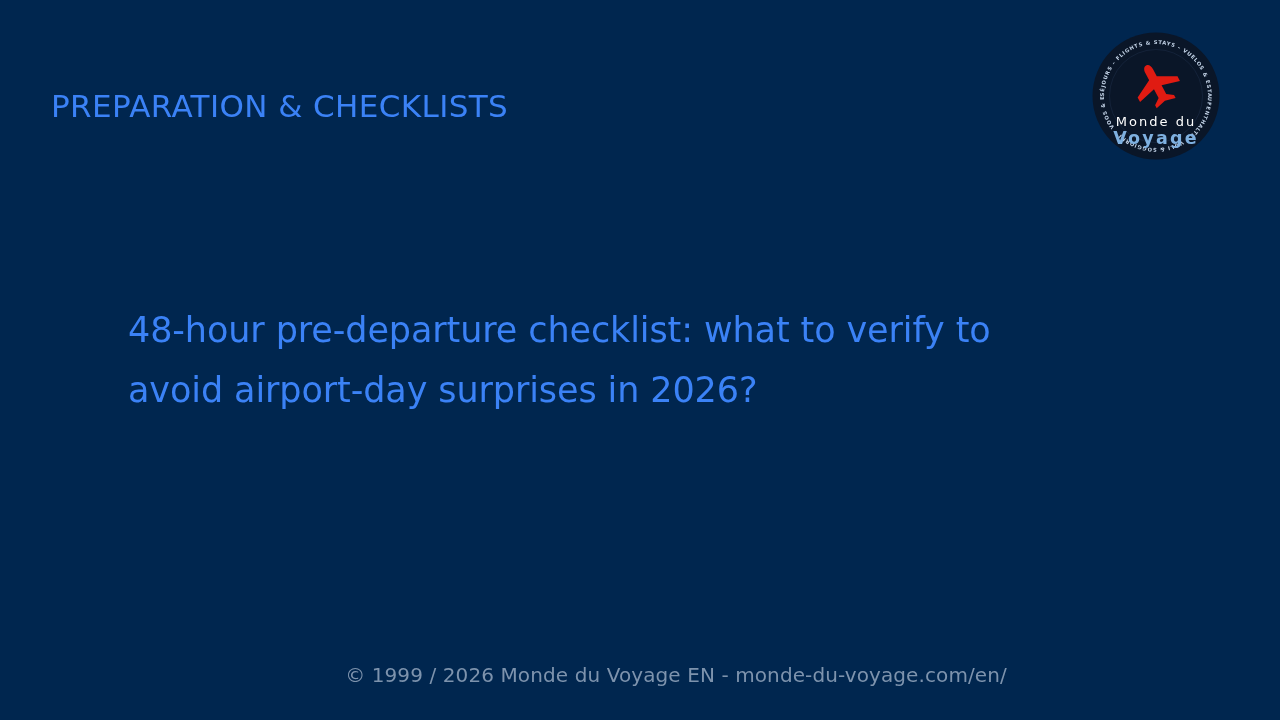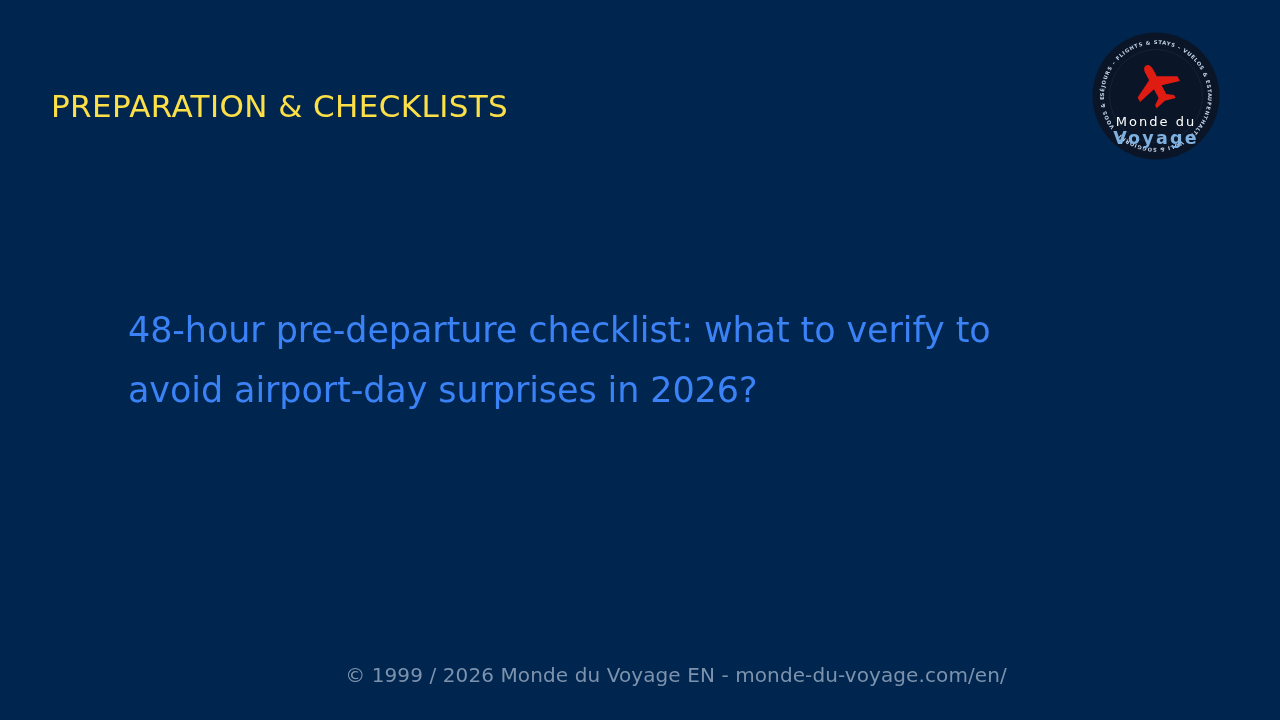--- a/index.html
+++ b/index.html
@@ -22,21 +22,21 @@
 
   
   #section-heading {
     position: absolute;
     left: 51px;
     top: 88px;
     font-family: "DejaVu Sans", sans-serif;
     font-size: 31px;
     font-weight: 400;
     letter-spacing: 0.4px;
-    color: #fde047;
+    color: #3b82f6;
     white-space: nowrap;
     line-height: 1.2;
   }
 
   
   #main-title {
     position: absolute;
     left: 128px;
     top: 300px;
     width: 960px;

